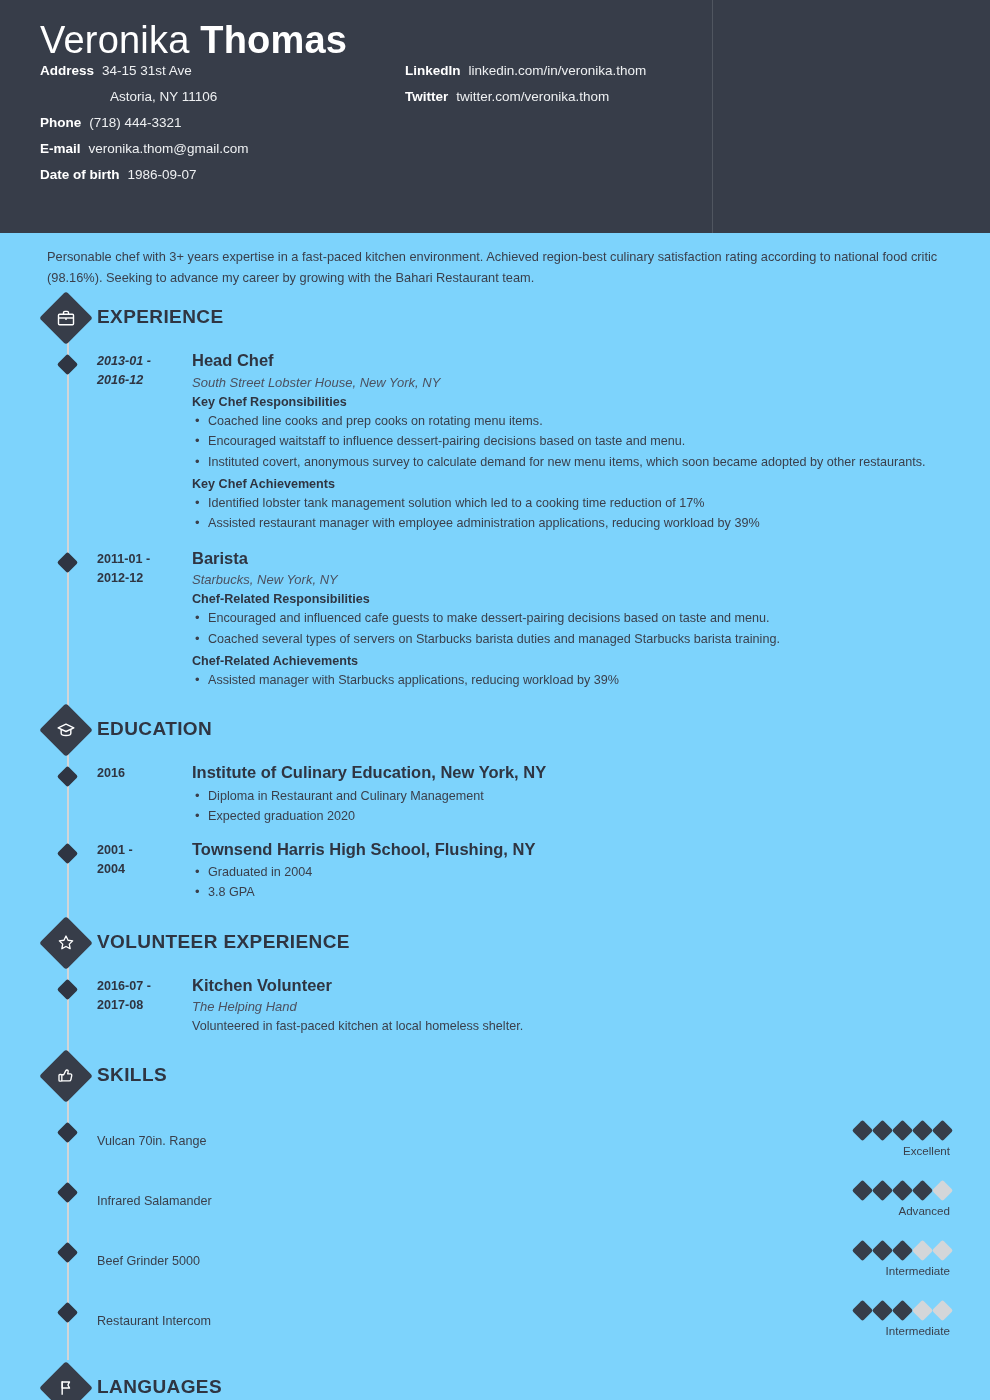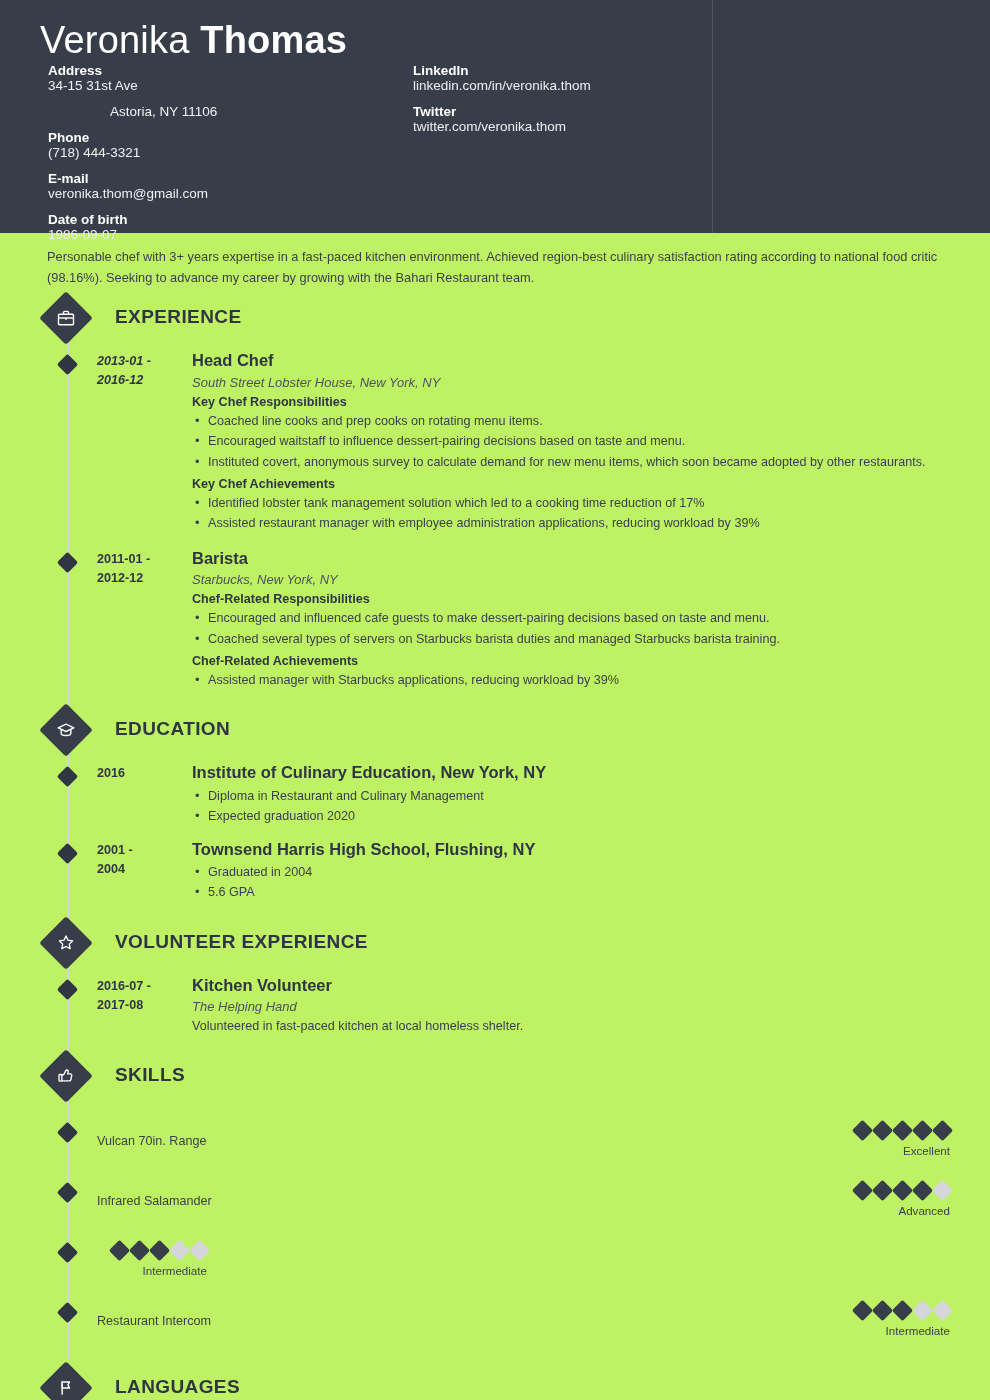--- a/index.html
+++ b/index.html
@@ -3,21 +3,21 @@
 <meta charset="utf-8">
 <style>
   * { box-sizing: border-box; margin: 0; padding: 0; }
   html, body {
     width: 990px; height: 1400px;
     background: #ffffff;
     font-family: "Liberation Sans", sans-serif;
     color: #3a3f4b;
     overflow: hidden;
   }
-  .page { position: relative; width: 990px; height: 1400px; background:#bef264; }
+  .page { position: relative; width: 990px; height: 1400px; background:#7dd3fc; }
 
   
   .header {
     position: relative;
     background: #373d49;
     color: #ffffff;
     padding: 18px 40px 20px 40px;
     height: 233px;
   }
   .header .divider {
@@ -30,21 +30,21 @@
   }
   .name .last { font-weight: 700; }
   .tagline {
     font-size: 20px; font-weight: 400; margin-top: 4px; margin-bottom: 16px;
     color: #f2f3f5; letter-spacing: .1px;
   }
   .contact-cols { display: flex; }
   .contact-col { }
   .contact-col.left { width: 330px; }
   .contact-col.right { margin-left: 35px; }
-  .crow { display: flex; align-items: baseline; margin-bottom: 11px; font-size: 13.5px; flex-direction: column; }
+  .crow { display: flex; align-items: baseline; margin-bottom: 11px; font-size: 13.5px; }
   .crow .lbl { font-weight: 700; white-space: nowrap; }
   .crow .val { margin-left: 8px; font-weight: 400; color:#eef0f2; white-space: nowrap; }
   .crow.cont { margin-left: 0; }
   .crow.cont .val2 { margin-left: 70px; font-weight: 400; color:#eef0f2; }
 
   
   .summary {
     padding: 14px 45px 2px 47px;
     font-size: 12.8px; line-height: 1.62; color: #3a3f4b;
   }
@@ -52,21 +52,21 @@
   
   .body { position: relative; padding-bottom: 10px; }
   .rail {
     position: absolute; left: 67px; top: 10px; width: 2px;
     height: 1060px; background: #d3d5d8;
   }
 
   .section { position: relative; }
   .section-head {
     position: relative; display: flex; align-items: center;
-    height: 54px; margin-left: 0; padding-left: 18px;
+    height: 54px; margin-left: 0;
   }
   .diamond-lg {
     position: absolute; left: 47px; top: 9px;
     width: 38px; height: 38px; background: #373d49;
     transform: rotate(45deg); border-radius: 3px;
     display:flex; align-items:center; justify-content:center;
   }
   .diamond-lg svg { transform: rotate(-45deg); }
   .section-title {
     margin-left: 97px; font-size: 19px; font-weight: 700;
@@ -245,21 +245,21 @@
       </div>
 
       <div class="entry" style="margin-top:12px;">
         <div class="diamond-sm"></div>
         <div class="date-col" style="white-space:pre-line;">2001 -
 2004</div>
         <div class="main-col">
           <div class="job-title">Townsend Harris High School, Flushing, NY</div>
           <ul class="bullets">
             <li>Graduated in 2004</li>
-            <li>5.6 GPA</li>
+            <li>3.8 GPA</li>
           </ul>
         </div>
       </div>
     </div>
 
     <div class="sec-gap"></div>
 
     <div class="section">
       <div class="section-head">
         <div class="diamond-lg">
@@ -319,20 +319,21 @@
               <span class="dot on"></span>
               <span class="dot on"></span>
               <span class="dot off"></span>
             </div>
           <div class="rating-label">Advanced</div>
         </div>
         <div class="diamond-sm"></div>
       </div>
 
       <div class="rated-row">
+        <div class="rated-label">Beef Grinder 5000</div>
         <div class="rating">
           <div class="dots">
               <span class="dot on"></span>
               <span class="dot on"></span>
               <span class="dot on"></span>
               <span class="dot off"></span>
               <span class="dot off"></span>
             </div>
           <div class="rating-label">Intermediate</div>
         </div>

